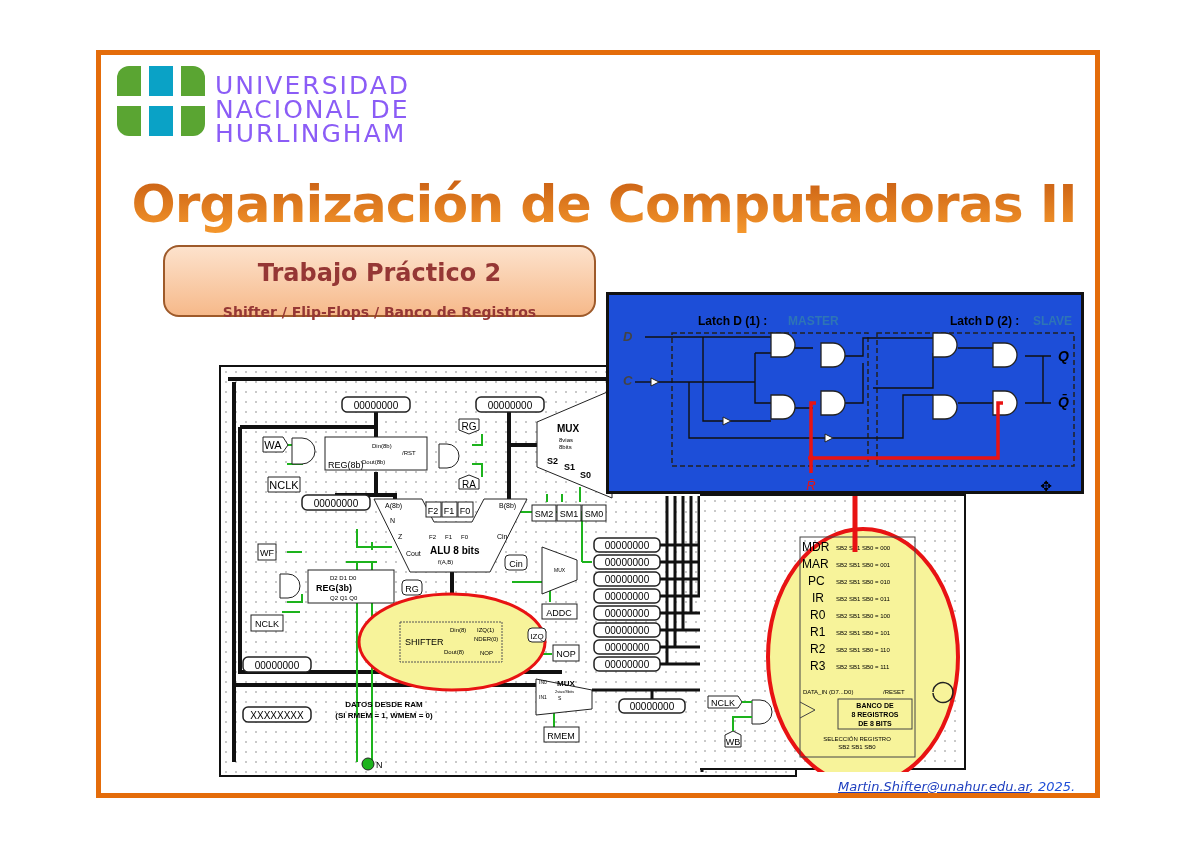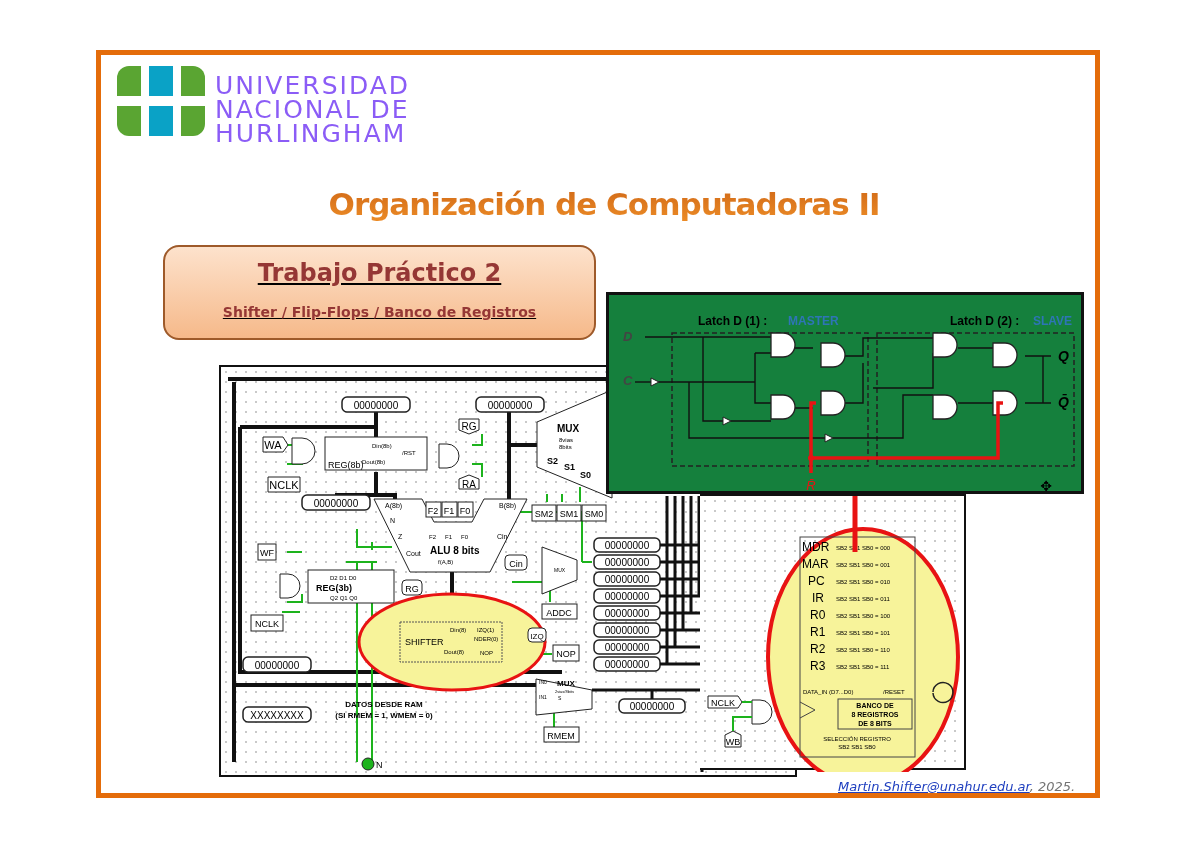--- a/index.html
+++ b/index.html
@@ -2,34 +2,34 @@
 <html><head>
 <meta charset="utf-8">
 <style>
   html, body { margin:0; padding:0; background:#ffffff; }
   body { width:1200px; height:848px; position:relative; overflow:hidden; font-family:"Liberation Sans", sans-serif; }
   .frame { position:absolute; left:96px; top:50px; width:1004px; height:748px; border:5px solid #e46c0a; box-sizing:border-box; }
   .logo { position:absolute; left:117px; top:66px; width:90px; height:72px; }
   .logo .blk { position:absolute; width:24px; height:30px; }
   .uni-text { position:absolute; left:215px; top:64px; color:#8b5cf6; font-size:25px; line-height:24px; letter-spacing:2px; font-family:"DejaVu Sans", sans-serif;margin-top:10px; }
   .uni-text div { white-space:nowrap; }
-  .main-title { position:absolute; left:124px; top:172px; width:960px; text-align:center; font-family:"DejaVu Sans", sans-serif; font-weight:bold; font-size:31px; line-height:64px; letter-spacing:-1px;
+  .main-title { position:absolute; left:124px; top:172px; width:960px; text-align:center; font-family:"DejaVu Sans", sans-serif; font-weight:bold; font-size:52px; line-height:64px; letter-spacing:-1px;
     background:linear-gradient(180deg,#c55a11 0%,#f79a2d 100%); -webkit-background-clip:text; background-clip:text; color:transparent; }
-  .tp-box { position:absolute; left:163px; top:245px; width:433px; height:95px; border:2px solid #9e5a2a; border-radius:16px; box-sizing:border-box;
-    background:linear-gradient(180deg,#fde2cc 0%,#f6b98a 100%); text-align:center;text-decoration:underline; }
+  .tp-box { position:absolute; left:163px; top:245px; width:433px; height:72px; border:2px solid #9e5a2a; border-radius:16px; box-sizing:border-box;
+    background:linear-gradient(180deg,#fde2cc 0%,#f6b98a 100%); text-align:center; }
   .tp-title { font-family:"DejaVu Sans", sans-serif; font-weight:bold; color:#953735; font-size:24px; margin-top:12px; }
   .tp-sub { font-family:"DejaVu Sans", sans-serif; font-weight:bold; color:#953735; font-size:14px; margin-top:17px; }
   .circuit { position:absolute; left:219px; top:365px; width:578px; height:412px; border:2px solid #111; box-sizing:border-box;
     background-color:#fff; background-image:radial-gradient(#c9c9c9 1px, transparent 1.2px); background-size:10px 10px; overflow:hidden; }
   .circuit2 { position:absolute; left:700px; top:494px; width:266px; height:276px; border:2px solid #111; border-left:none; box-sizing:border-box;
     background-color:#fff; background-image:radial-gradient(#c9c9c9 1px, transparent 1.2px); background-size:10px 10px; }
-  .latch { position:absolute; left:606px; top:292px; width:478px; height:202px; background:#15803d; border:3px solid #111; box-sizing:border-box; }
+  .latch { position:absolute; left:606px; top:292px; width:478px; height:202px; background:#1d4ed8; border:3px solid #111; box-sizing:border-box; }
   .email { position:absolute; left:838px; top:779px; font-family:"DejaVu Sans", sans-serif; font-style:italic; font-size:13px; color:#1f3fbf; }
   .email a { color:#1f3fbf; text-decoration:underline; }
-  .email span { color:#737373; }
+  .email span { color:#1d4ed8; }
   svg text { font-family:"Liberation Sans", sans-serif; }
 </style>
 </head>
 <body>
 
 <div class="frame"></div>
 
 <div class="logo">
   <div class="blk" style="left:0;top:0;background:#5aa532;border-radius:12px 0 0 0;"></div>
   <div class="blk" style="left:32px;top:0;background:#0aa2c6;"></div>

